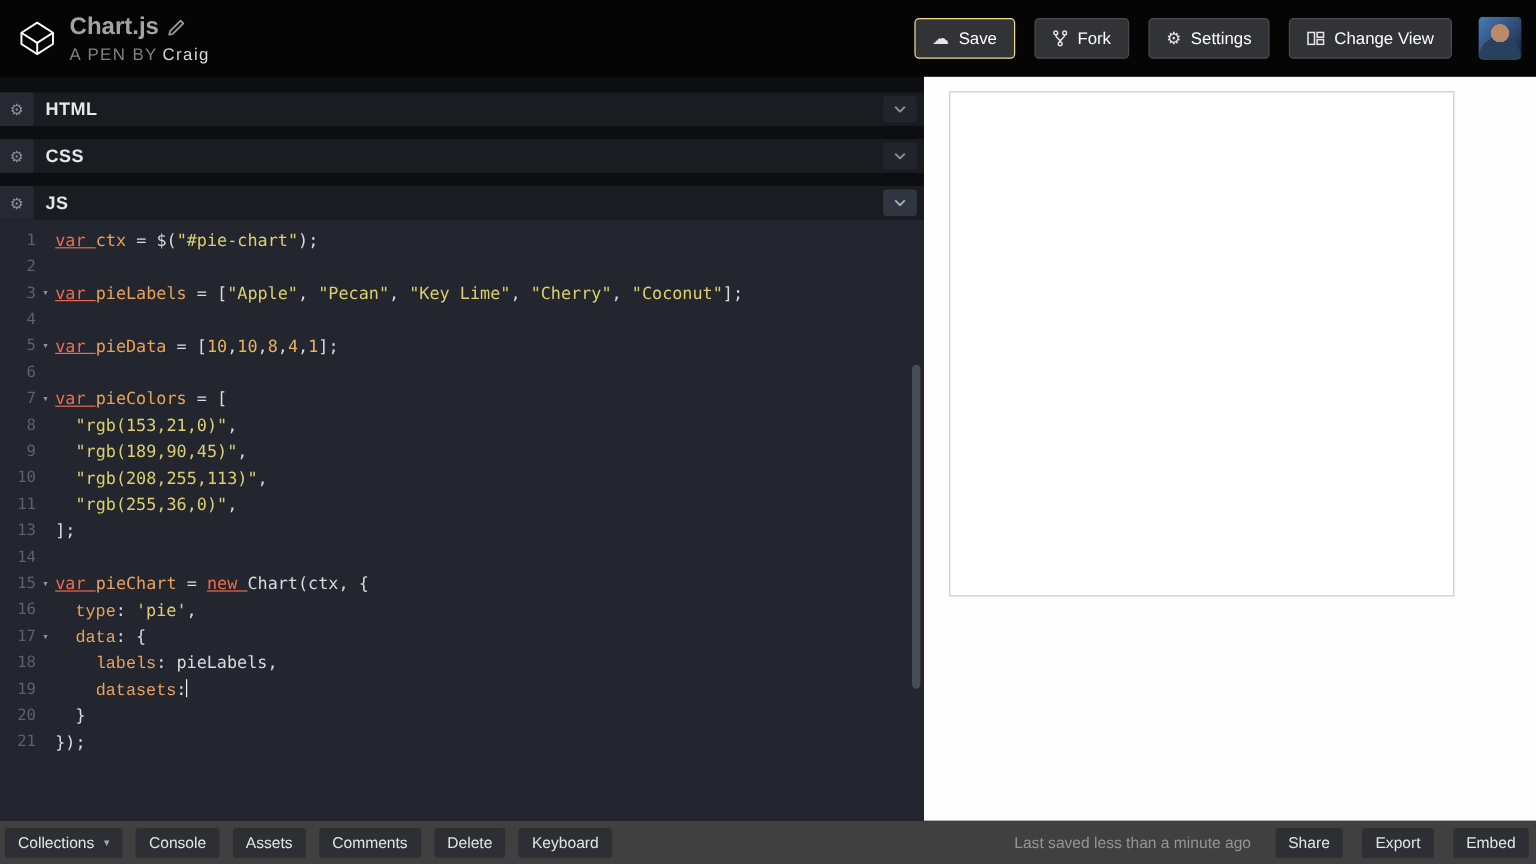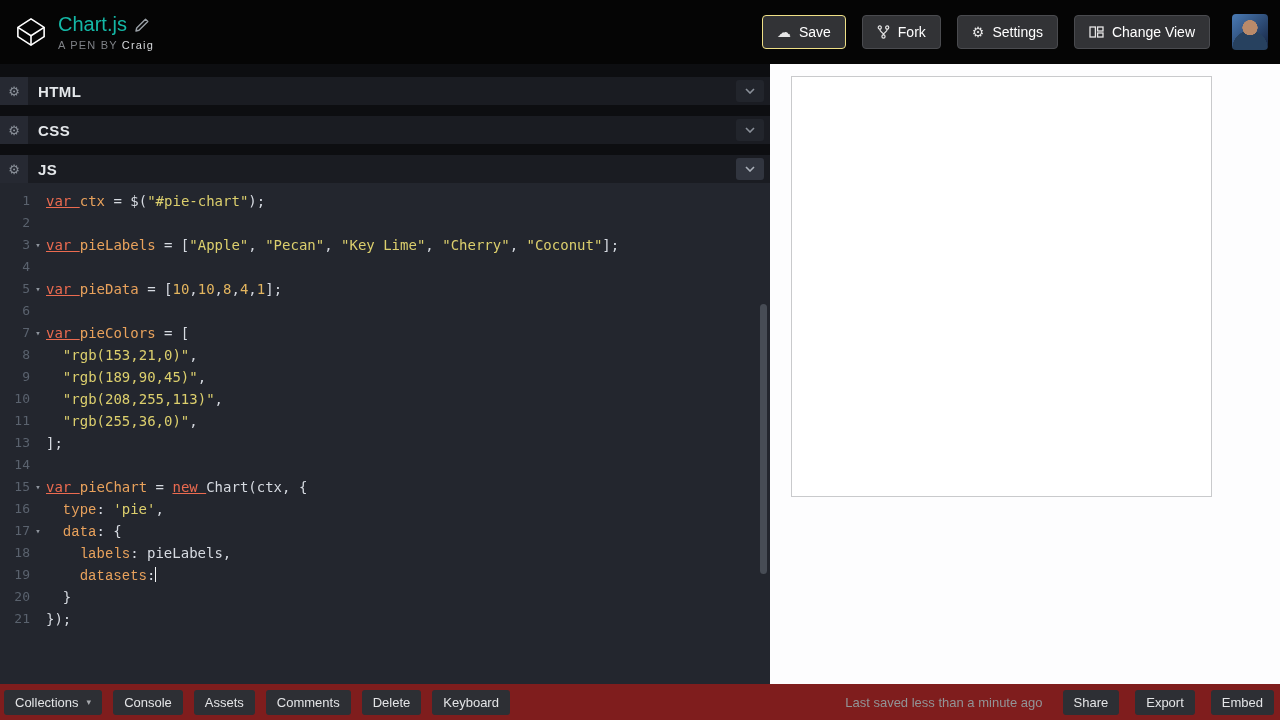--- a/index.html
+++ b/index.html
@@ -12,23 +12,23 @@
   }
 
   
   .top-header {
     position:absolute; top:0; left:0; width:1280px; height:64px;
     background:#050505; display:flex; align-items:center; padding:0 12px 0 16px;
   }
   .logo-box { width:30px; height:30px; margin-right:12px; flex:none; }
   .pen-meta { display:flex; flex-direction:column; justify-content:center; }
   .pen-title-row { display:flex; align-items:center; gap:8px; }
-  .pen-title { font-size:20px; font-weight:normal; color:#14b8a6; }
+  .pen-title { font-size:20px; font-weight:bold; color:#a3a3a3; }
   .pencil { width:14px; height:14px; }
-  .pen-byline { margin-top:3px; font-size:11px; letter-spacing:1.2px; color:#7f8287; }
+  .pen-byline { margin-top:3px; font-size:14px; letter-spacing:1.2px; color:#7f8287; }
   .pen-byline .author { color:#d6d8db; margin-left:4px; letter-spacing:1.2px; }
   .header-actions { margin-left:auto; display:flex; align-items:center; gap:16px; }
   .hbtn {
     display:flex; align-items:center; gap:8px;
     background:#323336; border:1px solid #4a4b4f; border-radius:4px;
     color:#ffffff; font-size:14px; font-family:"Liberation Sans",sans-serif;
     padding:8px 14px; height:34px; cursor:pointer;
   }
   .hbtn .glyph { font-size:14px; line-height:1; color:#e6e6e6; }
   .hbtn.save { border-color: var(--accent-save-border, #efe086); }
@@ -96,21 +96,21 @@
     background:#fdfdfe;
   }
   .chart-card {
     position:absolute; left:21px; top:12px; width:421px; height:421px;
     background:#ffffff; border:1px solid #c9cacc;
   }
 
   
   .footer-bar {
     position:absolute; left:0; bottom:0; width:1280px; height:36px;
-    background:#7f1d1d; display:flex; align-items:center; padding:0 6px 0 4px; gap:11px;
+    background:#404040; display:flex; align-items:center; padding:0 6px 0 4px; gap:11px;
   }
   .fbtn {
     background:#2d2f34; border:none; border-radius:3px; color:#e3e4e6;
     font-size:13px; font-family:"Liberation Sans",sans-serif;
     padding:5px 11px; cursor:pointer; display:flex; align-items:center; gap:8px;
   }
   .fbtn .caret-glyph { font-size:9px; color:#a7a9ad; }
   .footer-right { margin-left:auto; display:flex; align-items:center; gap:16px; }
   .save-status { color:#929497; font-size:13px; margin-right:4px; }
   svg { display:block; }

